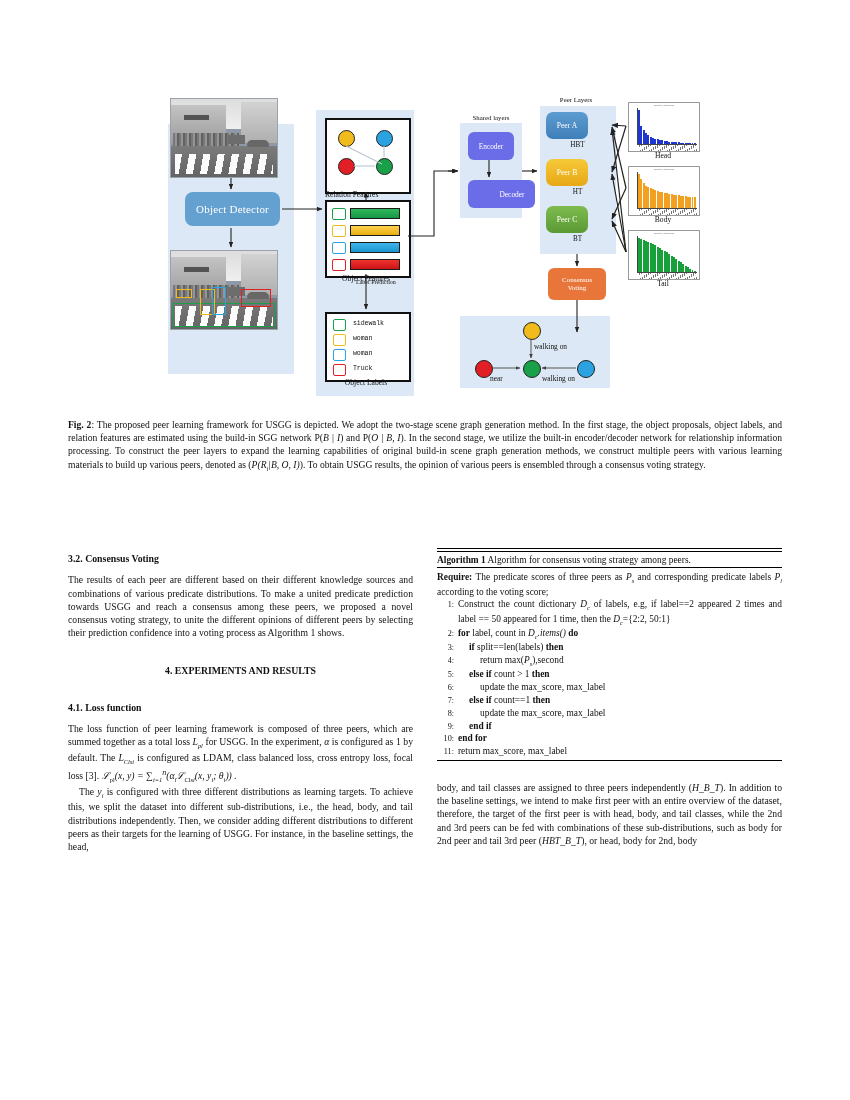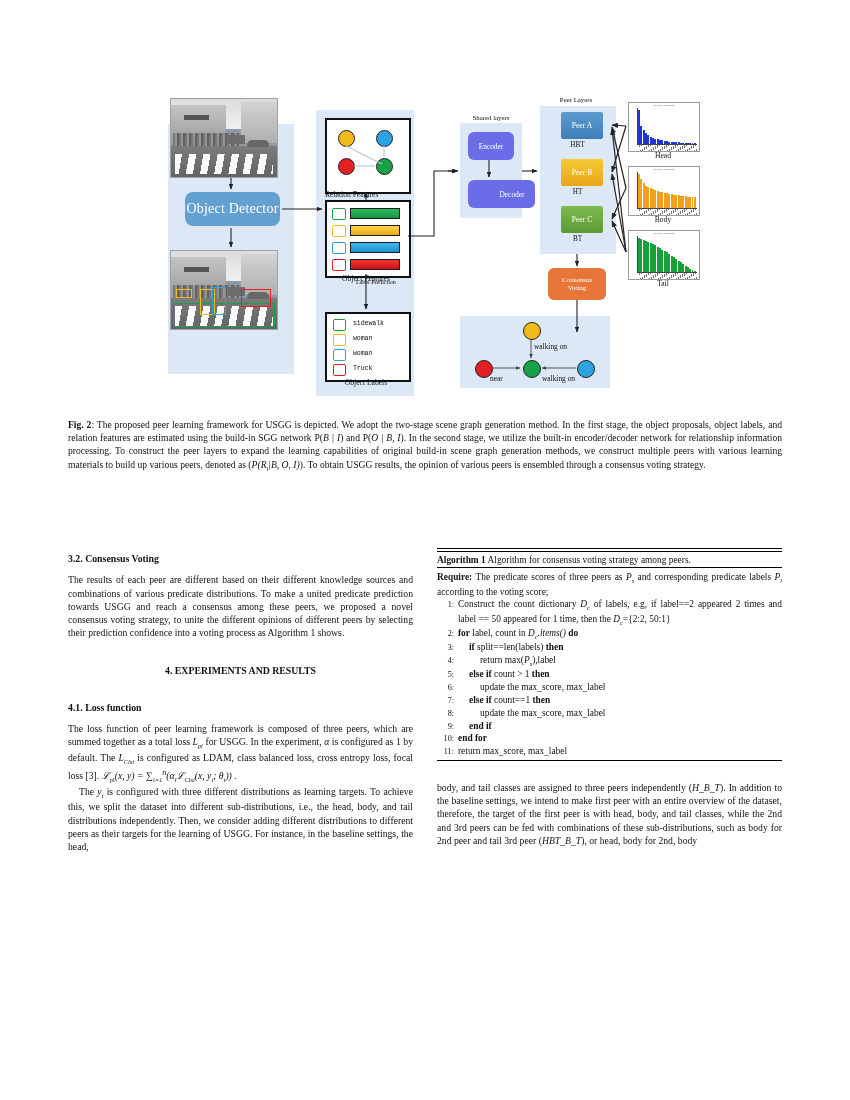--- a/index.html
+++ b/index.html
@@ -68,21 +68,21 @@
   .gray { filter: grayscale(1) contrast(0.95) brightness(1.06); }
   .bbox { position:absolute; border:1.2px solid; }
 
   #detector {
     position: absolute;
     left: 25px; top: 104px;
     width: 95px; height: 34px;
     background: #64a0d0;
     border-radius: 8px;
     color: #ffffff;
-    font-size: 14px;
+    font-size: 11px;
     display: flex; align-items: center; justify-content: center;
     letter-spacing: 0.2px;
   }
 
   
   #midPanel { left: 156px; top: 22px; width: 98px; height: 286px; }
   #relBox { left: 165px; top: 30px; width: 82px; height: 72px; }
   #relCap { position:absolute; left:165px; top:102px; width:82px;
             text-align:left; font-size:7.6px; }
   #featBox { left: 165px; top: 112px; width: 82px; height: 74px; }
@@ -110,22 +110,22 @@
            font-size:7.4px; display:flex; align-items:center;
            justify-content:center; }
   #encoder { top: 44px; }
   #decoder { top: 92px; padding-left: 21px; }
 
   
   #peerCap { position:absolute; left:378px; top:8px; width:76px;
              text-align:center; font-size:6.8px; }
   #peerPanel { left: 380px; top: 18px; width: 76px; height: 148px; }
   .peer { position:absolute; left:386px; width:42px; height:27px;
-          border-radius:2px; color:#fff; font-size:7.6px;
-          display:flex; align-items:center; justify-content:center;margin-left:15px; }
+          border-radius:7px; color:#fff; font-size:7.6px;
+          display:flex; align-items:center; justify-content:center; }
   #peerA { top: 24px; background: linear-gradient(#5d9cd0,#3f7fb8); }
   #peerB { top: 71px; background: linear-gradient(#f5c938,#e8a716); }
   #peerC { top: 118px; background: linear-gradient(#7fbb4f,#5a9a33); }
   .peerTag { position:absolute; left:386px; width:63px; text-align:center;
              font-size:7.2px; }
   #tagA { top: 53px; } #tagB { top: 100px; font-family: Liberation Serif, serif; } #tagC { top: 147px; }
 
   #consensus {
     position:absolute; left:388px; top:180px; width:58px; height:32px;
     background:#e8763a; border-radius:6px; color:#fff; font-size:7px;
@@ -515,21 +515,21 @@
             <div class="arow">
               <div class="anum">2:</div>
               <div class="atxt i0"><b>for</b><span> label, count in </span><span class="mathit">D</span><sub class="mathit">c</sub><span class="mathit">.items()</span><b> do</b></div>
             </div>
             <div class="arow">
               <div class="anum">3:</div>
               <div class="atxt i1"><b>if</b><span> split==len(labels) </span><b>then</b></div>
             </div>
             <div class="arow">
               <div class="anum">4:</div>
-              <div class="atxt i2"><span>return max(</span><span class="mathit">P</span><sub class="mathit">s</sub><span>),label</span></div>
+              <div class="atxt i2"><span>return max(</span><span class="mathit">P</span><sub class="mathit">s</sub><span>),second</span></div>
             </div>
             <div class="arow">
               <div class="anum">5:</div>
               <div class="atxt i1"><b>else if</b><span> count &gt; 1 </span><b>then</b></div>
             </div>
             <div class="arow">
               <div class="anum">6:</div>
               <div class="atxt i2"><span>update the max_score, max_label</span></div>
             </div>
             <div class="arow">

